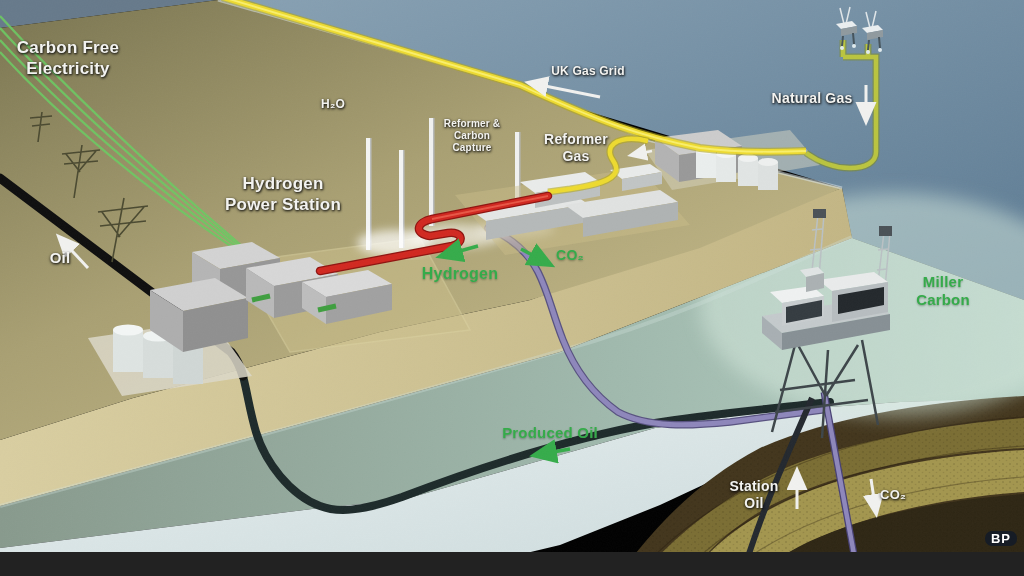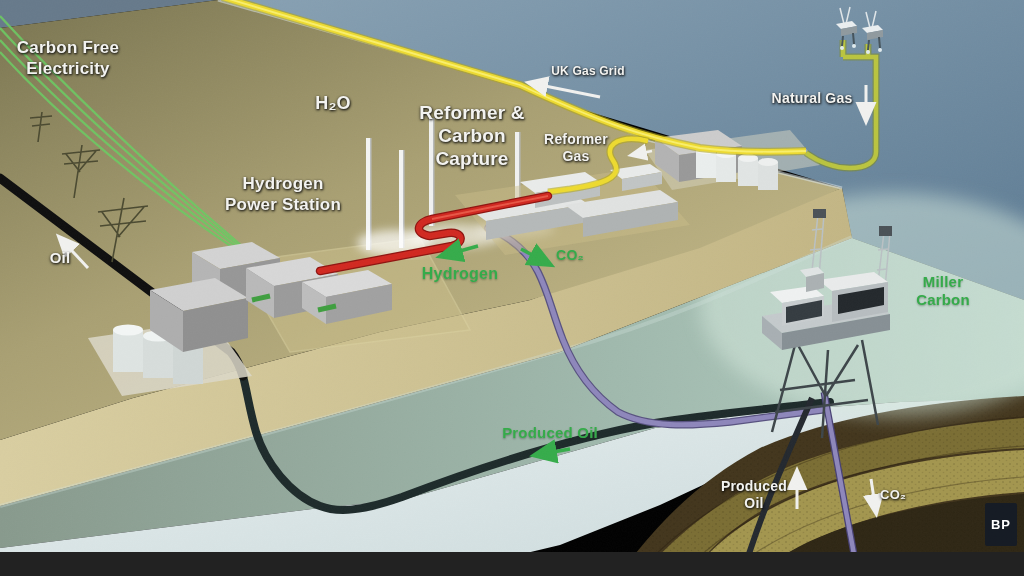--- a/index.html
+++ b/index.html
@@ -4,21 +4,21 @@
 <style>
   html,body{margin:0;padding:0;background:#222;}
   .scene{position:relative;width:1024px;height:552px;overflow:hidden;
          font-family:"Liberation Sans","DejaVu Sans",sans-serif;background:#000000;}
   .scene svg{position:absolute;left:0;top:0;}
   .lbl{position:absolute;transform:translate(-50%,-50%);font-weight:bold;
        text-align:center;white-space:pre-line;line-height:1.22;letter-spacing:.2px;pointer-events:none;}
   .white{color:#f3f3f0;text-shadow:0 1px 3px rgba(10,10,10,.85),1px 1px 2px rgba(10,10,10,.6);}
   .green{color:#35ab4a;text-shadow:0 1px 2px rgba(10,30,10,.35),0 0 1px rgba(255,255,255,.25);}
   .bp-badge{position:absolute;right:7px;bottom:6px;background:rgba(18,26,40,.85);
-       color:#fff;font-weight:bold;font-size:13px;padding:14px 6px;border-radius:2px;letter-spacing:1px;}
+       color:#fff;font-weight:bold;font-size:13px;padding:0 6px;border-radius:7px;letter-spacing:1px;}
 </style>
 </head>
 <body>
 
 <div class="scene">
 <svg width="1024" height="576" viewBox="0 0 1024 576">
   <defs>
     <linearGradient id="gSeaTop" x1="0" y1="0" x2="1" y2="1">
       <stop offset="0" stop-color="#87a0b2"></stop>
           <stop offset="1" stop-color="#5c7a92"></stop>
@@ -263,32 +263,32 @@
     <path d="M797,509 L797,472" stroke="#f0f0ee" stroke-width="3" fill="none" marker-end="url(#ahw)"></path>
     <path d="M871,479 L876,512" stroke="#f0f0ee" stroke-width="3" fill="none" marker-end="url(#ahw)"></path>
   </g>
 
   <rect x="0" y="0" width="1024" height="576" filter="url(#grain)" opacity="0.07"></rect>
 </svg>
 
 <div class="lbl white" style="left:68px;top:59px;font-size:17px">Carbon Free
 Electricity</div>
 <div class="lbl white" style="left:60px;top:258px;font-size:15px">Oil</div>
-<div class="lbl white" style="left:333px;top:104px;font-size:18px">H₂O</div>
+<div class="lbl white" style="left:333px;top:104px;font-size:12px">H₂O</div>
 <div class="lbl white" style="left:283px;top:195px;font-size:17px">Hydrogen
 Power Station</div>
-<div class="lbl white" style="left:472px;top:136px;font-size:19px">Reformer &amp;
+<div class="lbl white" style="left:472px;top:136px;font-size:10px">Reformer &amp;
 Carbon
 Capture</div>
 <div class="lbl white" style="left:588px;top:71px;font-size:12px">UK Gas Grid</div>
 <div class="lbl white" style="left:576px;top:148px;font-size:14px">Reformer
 Gas</div>
 <div class="lbl white" style="left:812px;top:99px;font-size:14px">Natural Gas</div>
 <div class="lbl green" style="left:460px;top:274px;font-size:16px">Hydrogen</div>
 <div class="lbl green" style="left:570px;top:256px;font-size:14px">CO₂</div>
 <div class="lbl green" style="left:943px;top:291px;font-size:15px">Miller Carbon</div>
 <div class="lbl green" style="left:550px;top:433px;font-size:15px">Produced Oil</div>
-<div class="lbl white" style="left:754px;top:495px;font-size:14px">Produced
+<div class="lbl white" style="left:754px;top:495px;font-size:14px">Station
 Oil</div>
 <div class="lbl white" style="left:893px;top:495px;font-size:13px">CO₂</div>
 
 <div class="bp-badge">BP</div>
 </div>
 
 </body></html>

